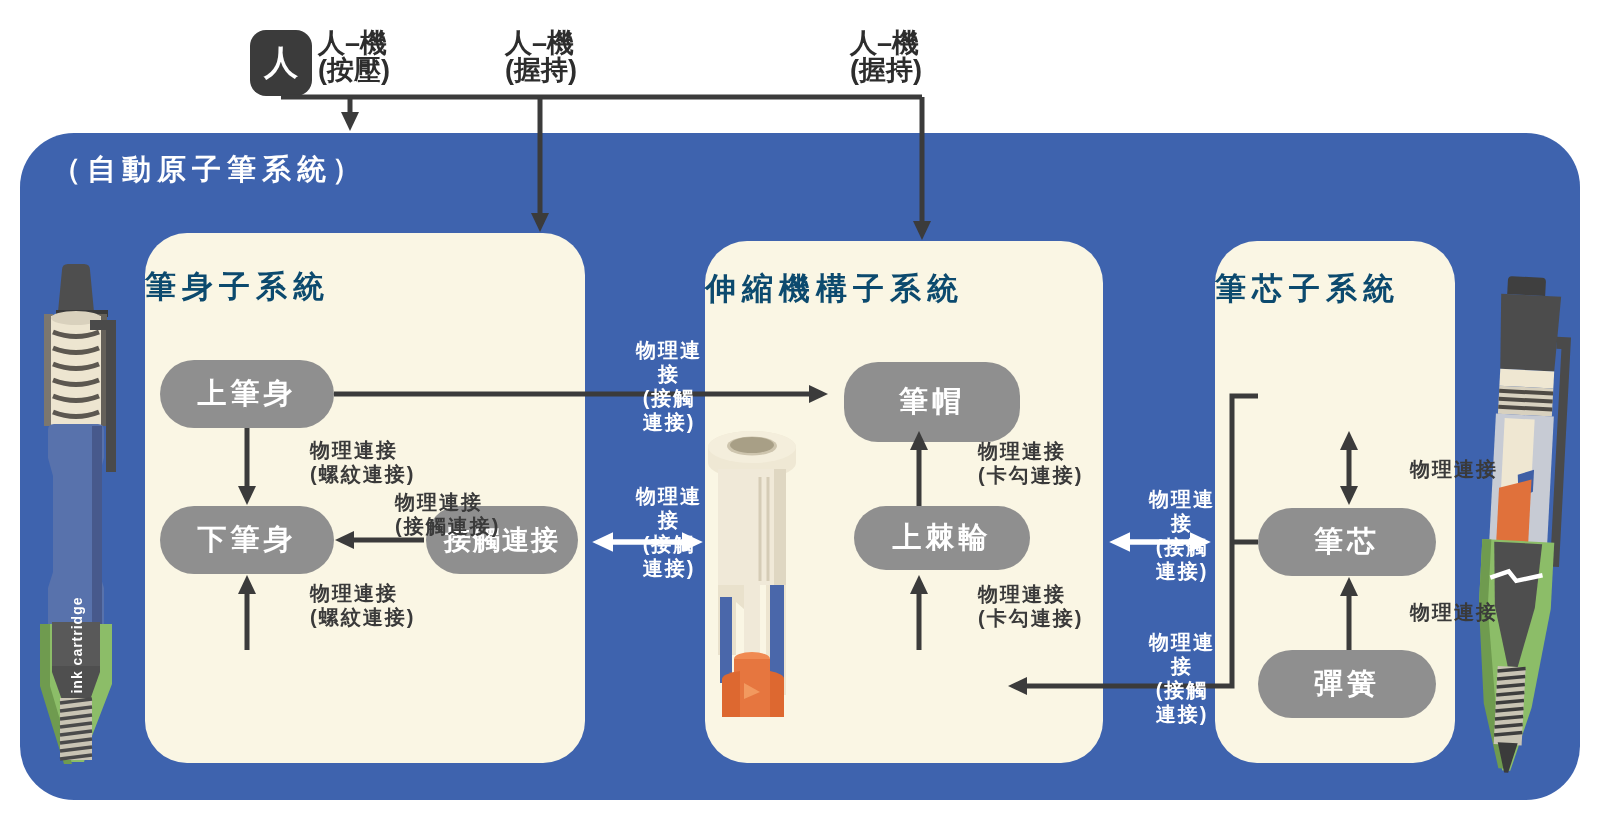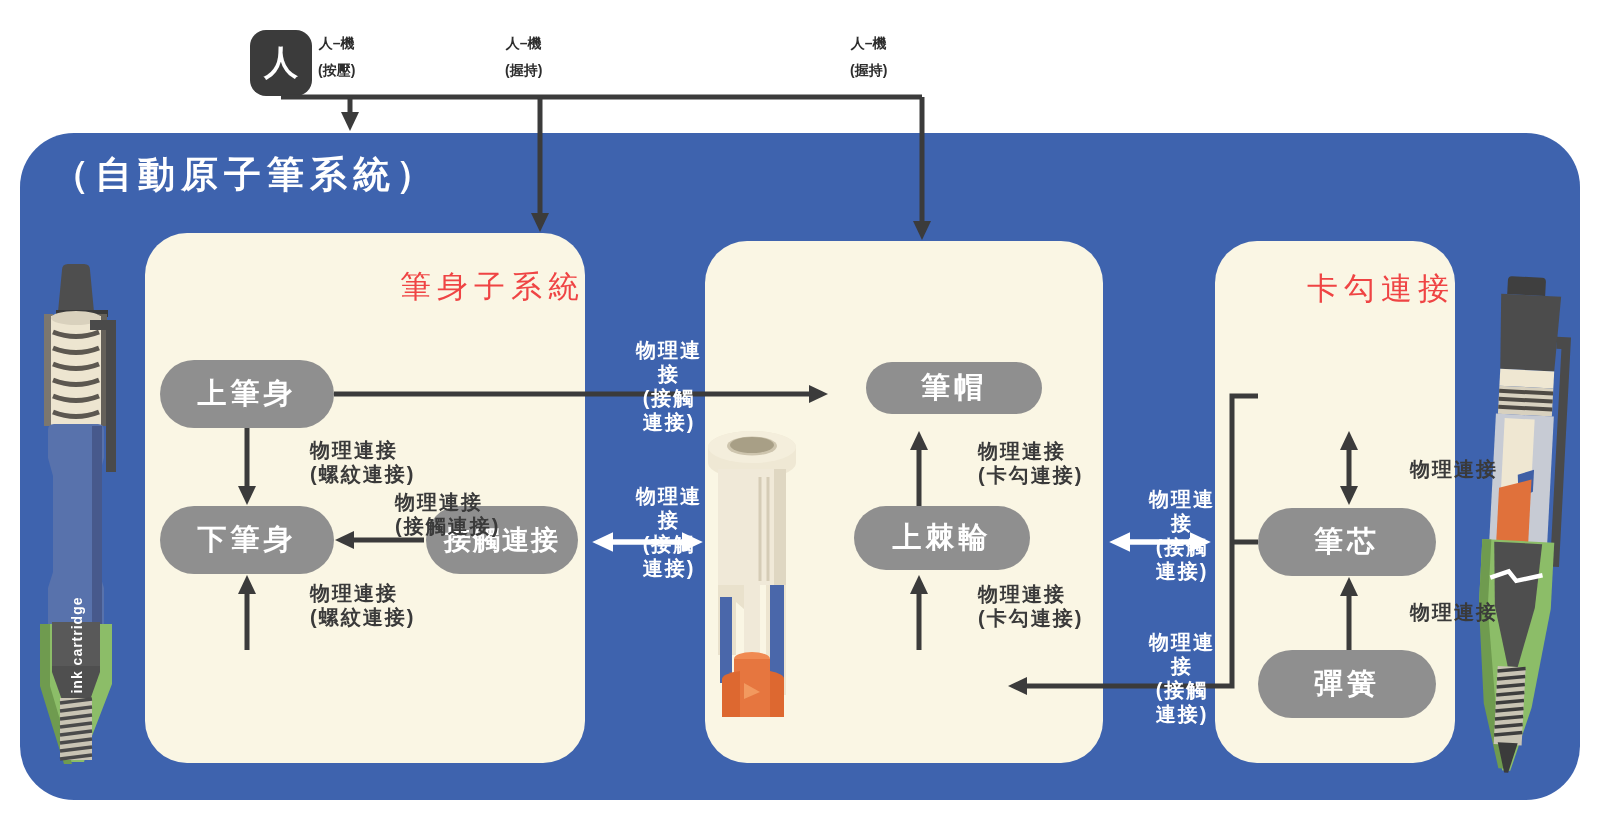--- a/index.html
+++ b/index.html
@@ -4,30 +4,30 @@
 <style>
   html,body { margin:0; padding:0; background:#fff; }
   .stage { position:relative; width:1600px; height:836px; background:#ffffff;
            font-family:"Liberation Sans","DejaVu Sans",sans-serif; overflow:hidden; }
   .abs { position:absolute; }
 
   .human-box { left:250px; top:30px; width:62px; height:66px; background:#3B3B3B;
                border-radius:16px; color:#fff; display:flex; align-items:center;
                justify-content:center; font-size:34px; font-weight:bold; z-index:6; }
 
-  .toplabel { font-size:14px; line-height:27px; color:#2d2d2d; font-weight:600; z-index:6;text-align:center; }
+  .toplabel { font-size:27px; line-height:27px; color:#2d2d2d; font-weight:600; z-index:6; }
   .toplabel span { display:block; }
 
   .blue-panel { left:20px; top:133px; width:1560px; height:667px;
                 background:#3E63AE; border-radius:54px; z-index:1; }
-  .sys-title { left:52px; top:150px; color:#ffffff; font-size:37px; font-weight:bold;
+  .sys-title { left:52px; top:150px; color:#ffffff; font-size:29px; font-weight:bold;
                letter-spacing:6px; z-index:4; }
 
   .sub { background:#FAF6E4; border-radius:42px; z-index:2; }
-  .sub-title { text-align:right; color:#ef4444; font-size:31px; font-weight:normal;
+  .sub-title { text-align:left; color:#0c4a6e; font-size:31px; font-weight:bold;
                letter-spacing:6px; z-index:4; }
 
   .node { background:#8F8F8F; border-radius:34px; color:#fff; display:flex;
           align-items:center; justify-content:center; font-size:29px; font-weight:bold;
           letter-spacing:4px; z-index:4; }
   .node.tight { letter-spacing:2px; font-size:27px; }
 
   .lnk { font-size:20px; line-height:24px; color:#3A3A3A; font-weight:600;
          letter-spacing:2px; z-index:12; }
   .lnk span { display:block;padding-left:48px; }
@@ -58,27 +58,28 @@
   <div class="abs toplabel" style="left:850px; top:30px;">
     <span>人–機</span>
     <span>(握持)</span>
   </div>
 
   <div class="abs sub" style="left:145px; top:233px; width:440px; height:530px;"></div>
   <div class="abs sub" style="left:705px; top:241px; width:398px; height:522px;"></div>
   <div class="abs sub" style="left:1215px; top:241px; width:240px; height:522px;"></div>
 
   <div class="abs sub-title" style="left:145px; top:266px; width:440px;">筆身子系統</div>
-  <div class="abs sub-title" style="left:1215px; top:268px; width:240px;">卡勾連接</div>
+  <div class="abs sub-title" style="left:705px; top:268px; width:398px;">伸縮機構子系統</div>
+  <div class="abs sub-title" style="left:1215px; top:268px; width:240px;">筆芯子系統</div>
 
   <div class="abs node" style="left:160px; top:360px; width:174px; height:68px;">上筆身</div>
   <div class="abs node" style="left:160px; top:506px; width:174px; height:68px;">下筆身</div>
   <div class="abs node tight" style="left:426px; top:506px; width:152px; height:68px;">接觸連接</div>
 
-  <div class="abs node" style="left:866px; top:362px; width:176px; height:52px;">筆帽</div>
+  <div class="abs node" style="left:844px; top:362px; width:176px; height:80px;">筆帽</div>
   <div class="abs node" style="left:854px; top:506px; width:176px; height:64px;">上棘輪</div>
 
   <div class="abs node" style="left:1258px; top:508px; width:178px; height:68px;">筆芯</div>
   <div class="abs node" style="left:1258px; top:650px; width:178px; height:68px;">彈簧</div>
 
   <svg class="connectors" width="1600" height="836" viewBox="0 0 1600 836">
     <defs>
       <marker id="hd" markerUnits="strokeWidth" markerWidth="4" markerHeight="3.6" refX="0.2" refY="1.8" orient="auto">
         <path d="M0,0 L3.8,1.8 L0,3.6 Z" fill="#3B3B3B"></path>
       </marker>

